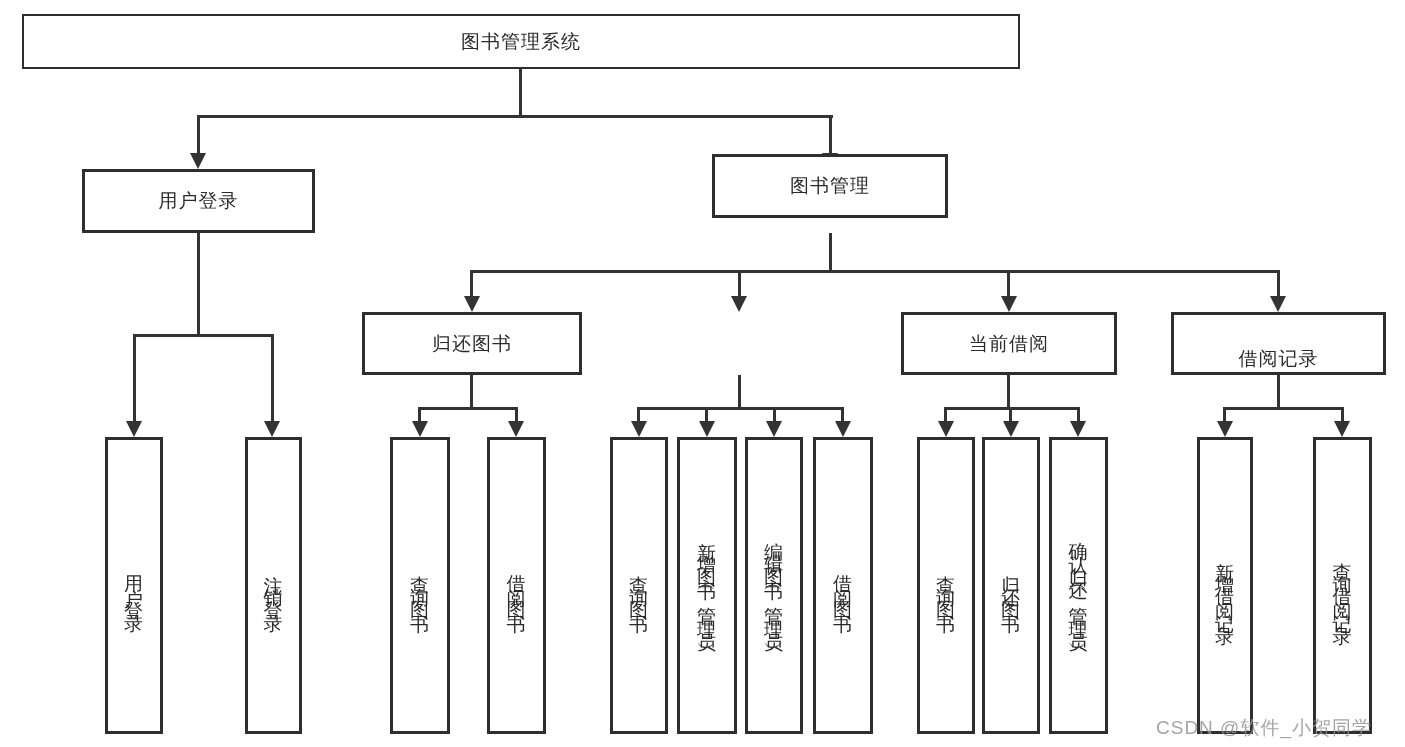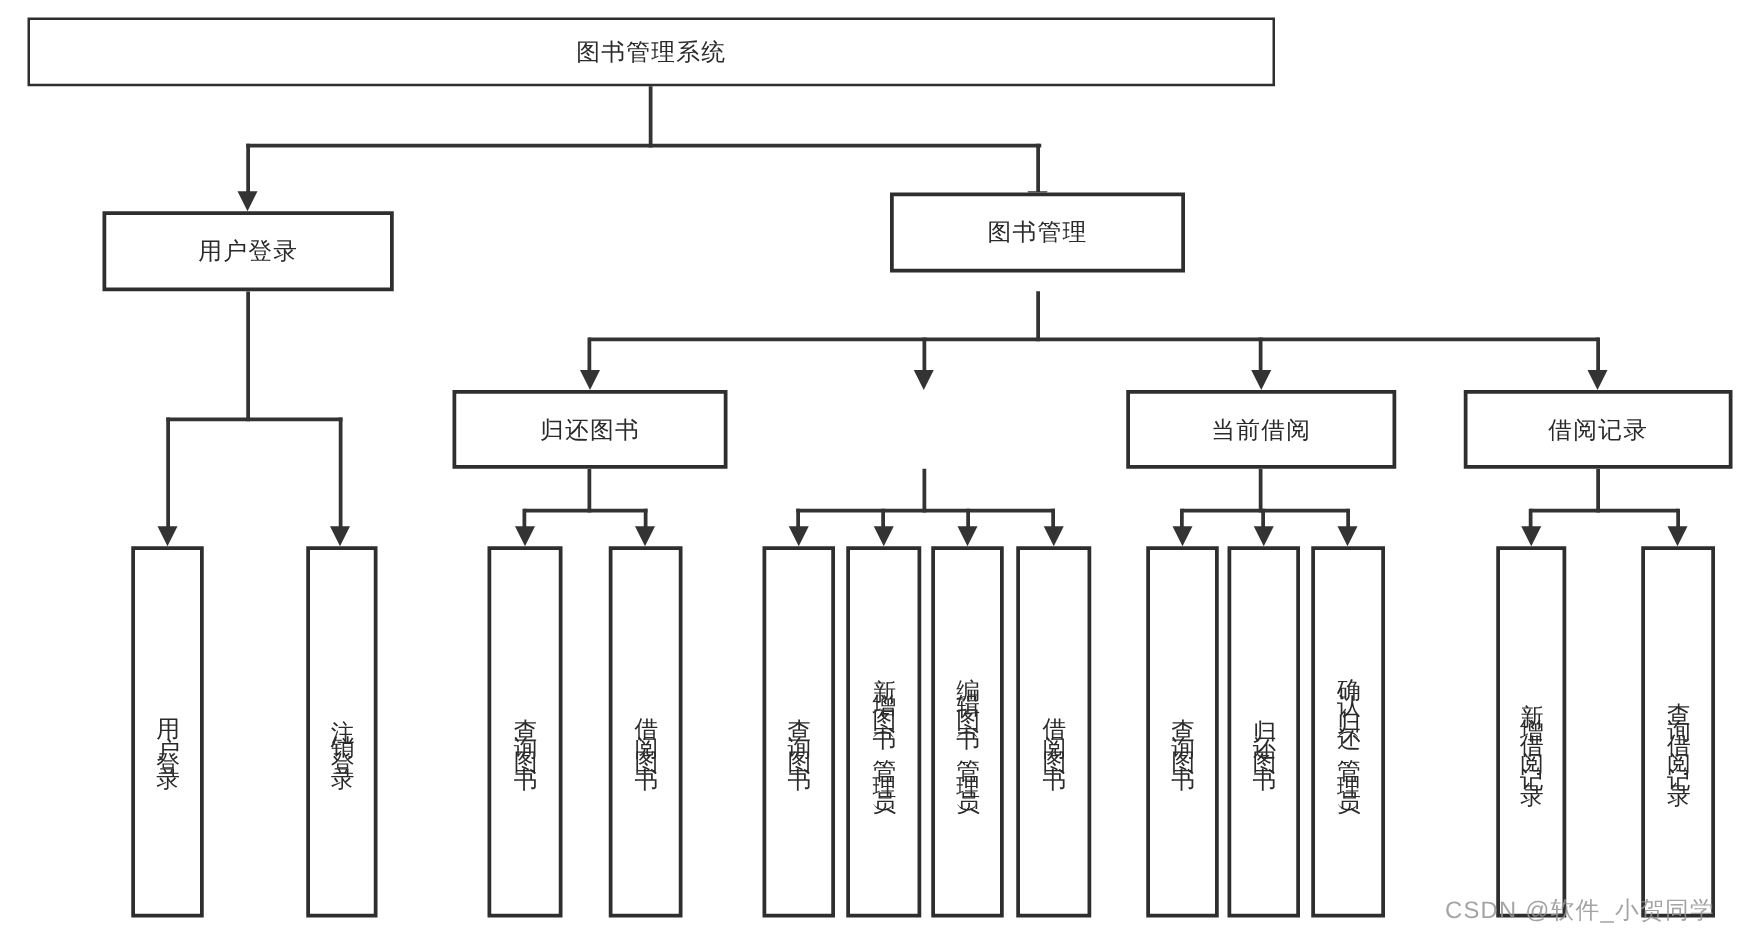--- a/index.html
+++ b/index.html
@@ -108,21 +108,21 @@
   <div class="node" style="left:712px;top:154px;width:236px;height:64px;">
     <span>图书管理</span>
   </div>
 
   <div class="node" style="left:362px;top:312px;width:220px;height:63px;">
     <span>归还图书</span>
   </div>
   <div class="node" style="left:901px;top:312px;width:216px;height:63px;">
     <span>当前借阅</span>
   </div>
-  <div class="node" style="left:1171px;top:312px;width:215px;height:63px;">
+  <div class="node" style="left:1171px;top:312px;width:215px;height:63px;align-items:flex-end;">
     <span>借阅记录</span>
   </div>
 
   <div class="leaf" style="left:105px;width:58px;">
     <span>用户登录</span>
   </div>
   <div class="leaf" style="left:245px;width:57px;">
     <span>注销登录</span>
   </div>
 

